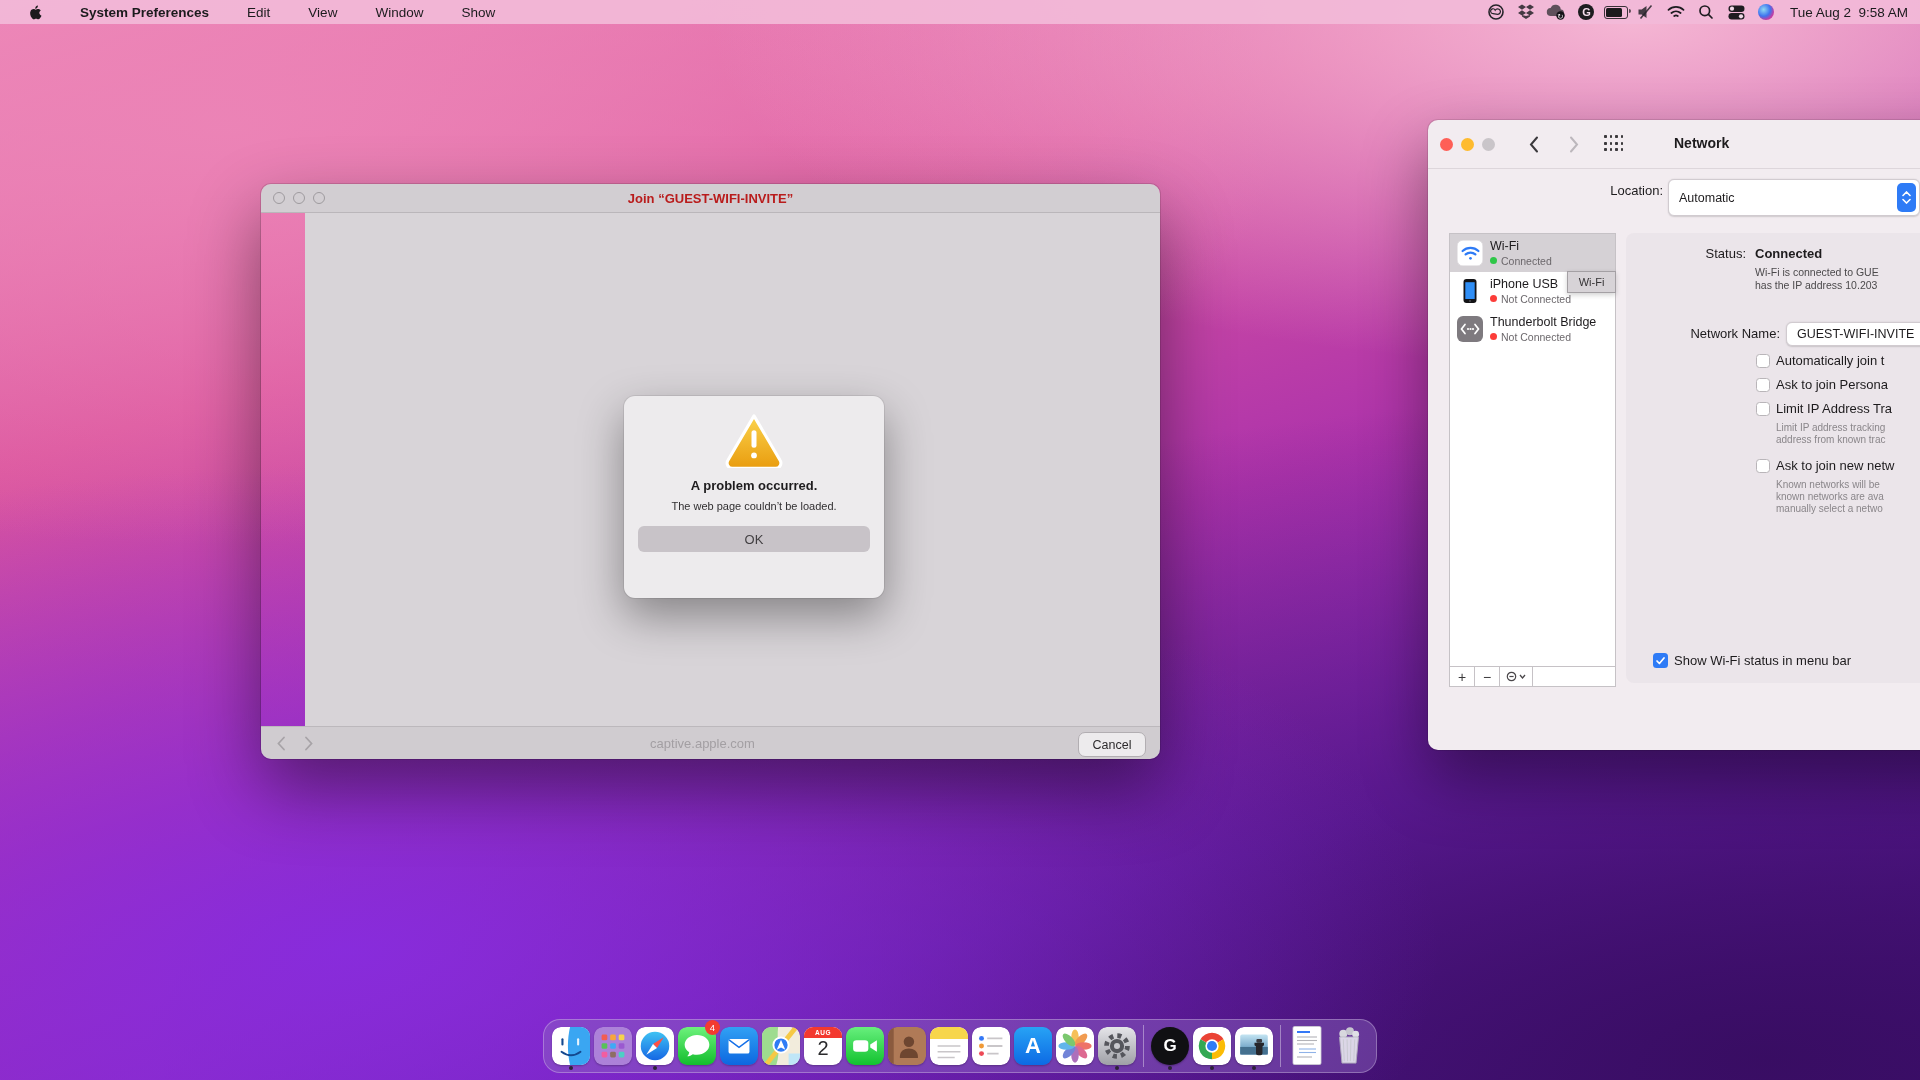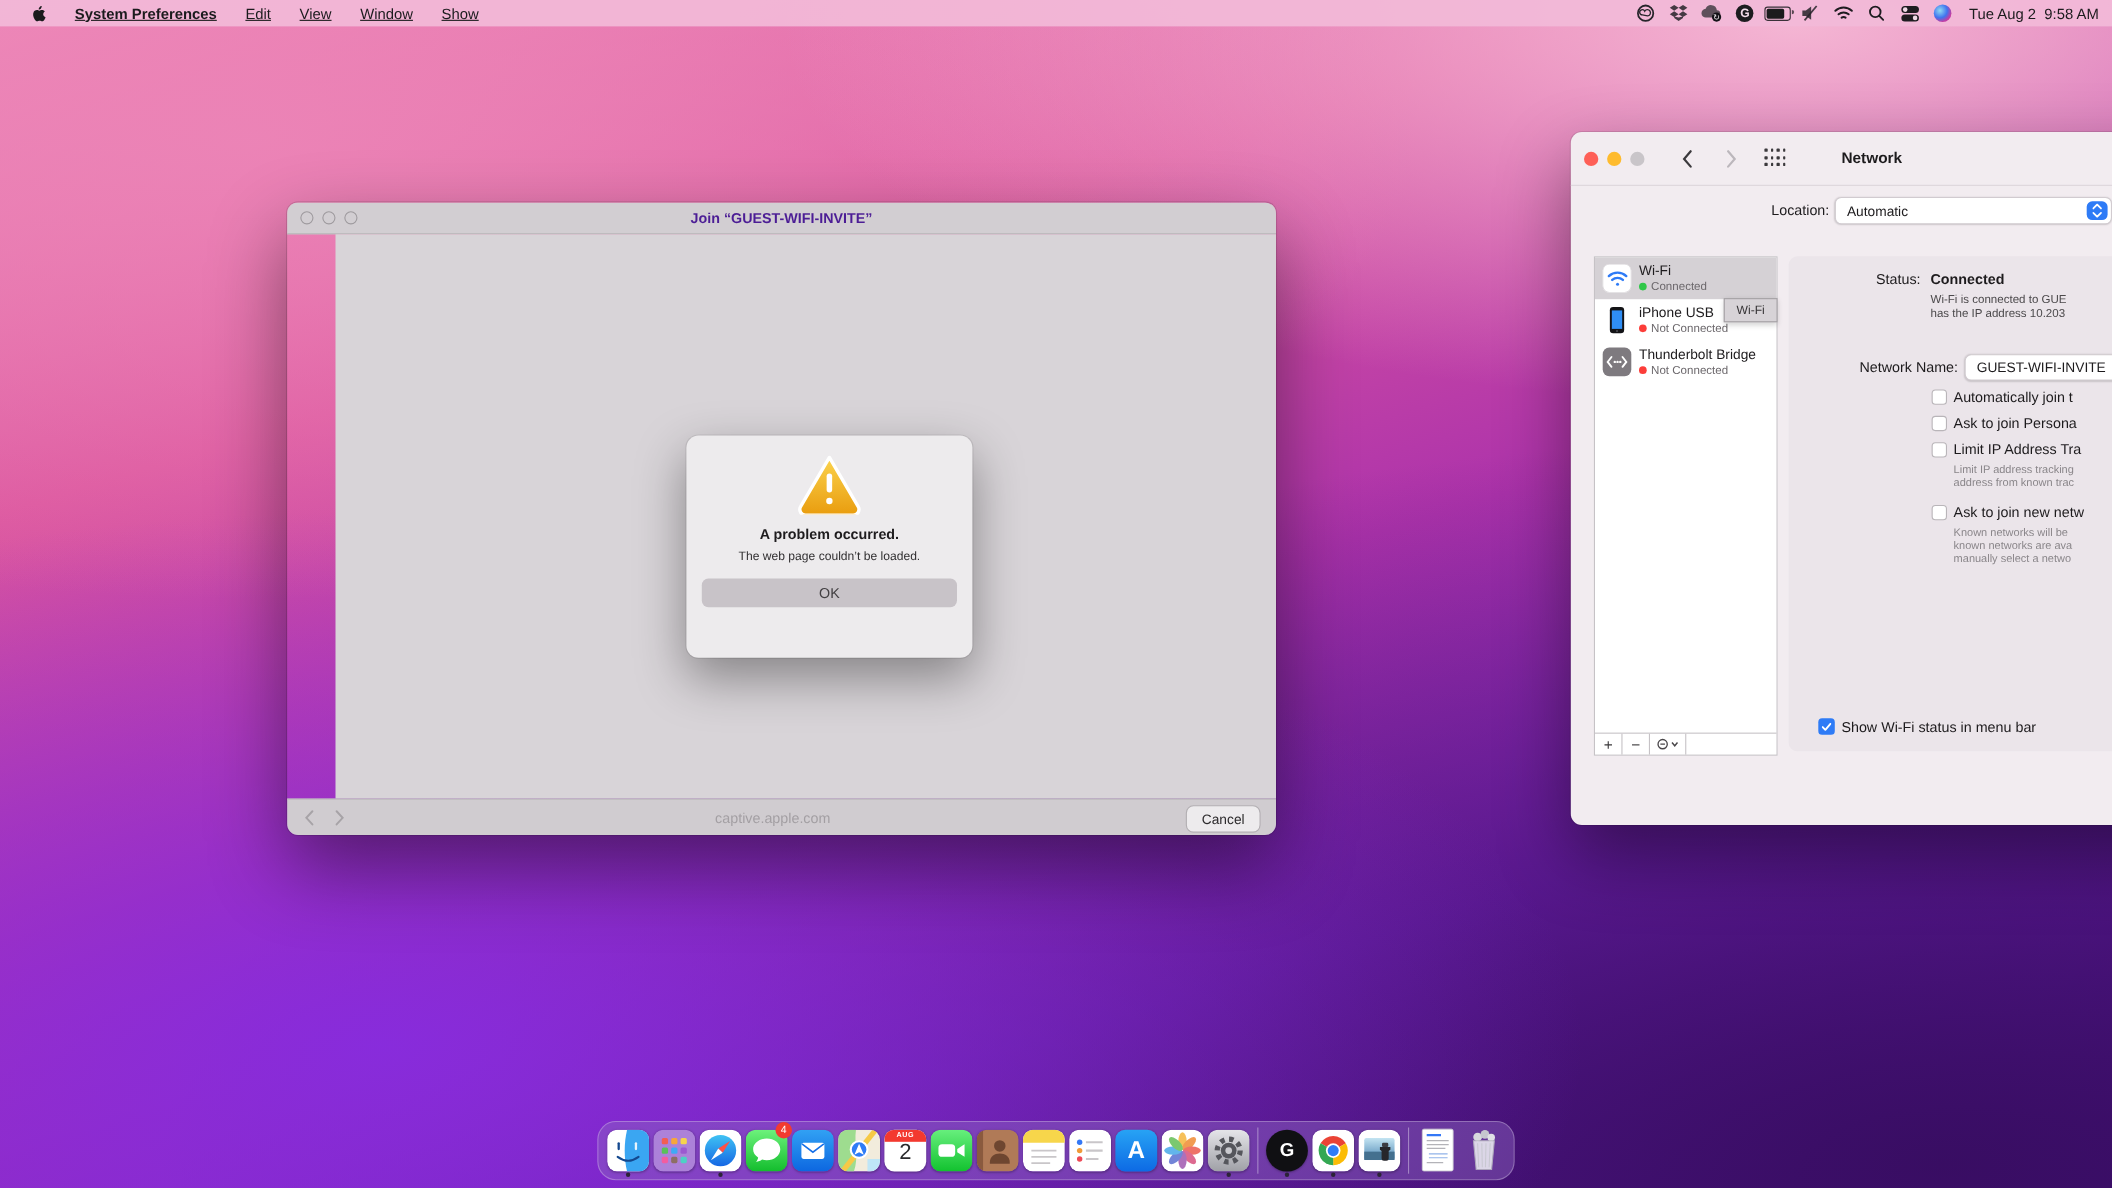--- a/index.html
+++ b/index.html
@@ -9,39 +9,39 @@
     background:
       radial-gradient(120% 80% at 85% 2%, rgba(246,187,214,.95) 0%, rgba(246,187,214,0) 40%),
       radial-gradient(100% 70% at 12% 12%, rgba(236,133,183,.9) 0%, rgba(236,133,183,0) 55%),
       radial-gradient(95% 75% at 18% 88%, rgba(136,44,222,.95) 0%, rgba(136,44,222,0) 60%),
       radial-gradient(130% 95% at 92% 98%, rgba(56,13,98,.98) 0%, rgba(56,13,98,0) 65%),
       linear-gradient(163deg, #ee8ab9 0%, #dc569f 28%, #ad33ab 52%, #7e25c2 74%, #491286 100%);
   }
   
   .menubar{position:absolute;top:0;left:0;width:1920px;height:24px;background:rgba(242,186,216,.92);
     display:flex;align-items:center;color:#1b1b1d;font-size:13.5px;z-index:40;}
-  .menubar .left{display:flex;align-items:center;gap:0;padding-left:14px;text-decoration:underline;}
+  .menubar .left{display:flex;align-items:center;gap:12px;padding-left:14px;}
   .mitem{padding:0 13px;height:24px;display:flex;align-items:center;}
   .mname{font-weight:bold;padding:0 13px;}
   .menubar .right{margin-left:auto;display:flex;align-items:center;gap:5px;padding-right:12px;}
   .sicon{width:25px;height:24px;display:flex;align-items:center;justify-content:center;}
   .clock{padding-left:6px;white-space:pre;font-size:13.5px;}
   .battery{width:22px;height:11px;border:1.5px solid rgba(25,25,28,.85);border-radius:3px;position:relative;}
   .battery::before{content:"";position:absolute;left:1px;top:1px;bottom:1px;width:70%;background:#1b1b1d;border-radius:1.5px;}
   .battery::after{content:"";position:absolute;right:-4px;top:2.5px;width:2.5px;height:4px;background:rgba(25,25,28,.7);border-radius:0 2px 2px 0;}
   .siri{width:16px;height:16px;border-radius:50%;background:radial-gradient(circle at 35% 35%, #8fd9f2, #3f74ef 45%, #c73ba0 72%, #7b2cd8);}
   .gcirc{width:16px;height:16px;border-radius:50%;background:#1c1c1f;color:#f2dcea;font-size:11px;font-weight:bold;display:flex;align-items:center;justify-content:center;}
   
   .cwin{position:absolute;left:261px;top:184px;width:899px;height:575px;border-radius:10px;overflow:hidden;
     box-shadow:0 30px 70px rgba(0,0,0,.45), 0 0 0 1px rgba(0,0,0,.12);z-index:10;}
   .cwin .titlebar{height:28px;background:#d2ced2;border-bottom:1px solid #bab6ba;display:flex;align-items:center;position:relative;}
   .tl-group{display:flex;gap:8px;padding-left:12px;}
   .tl{width:12px;height:12px;border-radius:50%;}
   .tl.hollow{background:transparent;border:1.5px solid #9e9a9e;box-sizing:border-box;}
-  .cwin .wtitle{position:absolute;left:0;right:0;text-align:center;font-size:13px;font-weight:bold;color:#4c1d95;}
+  .cwin .wtitle{position:absolute;left:0;right:0;text-align:center;font-size:13px;font-weight:bold;color:#b91c1c;}
   .cwin .content{height:513px;background:#d8d4d8;position:relative;margin-left:44px;}
   .cwin .bottombar{height:33px;background:#d0ccd0;border-top:1px solid #bcb8bc;display:flex;align-items:center;position:relative;}
   .navchev{display:flex;gap:18px;padding-left:16px;color:#a7a3a7;font-size:17px;}
   .cwin .url{position:absolute;left:0;right:16px;text-align:center;color:#a39fa3;font-size:13px;}
   .cancel-btn{position:absolute;right:14px;top:5px;width:66px;height:23px;background:#edebed;border:1px solid #b2aeb2;
     border-radius:7px;font-size:12.5px;color:#2d2b2d;display:flex;align-items:center;justify-content:center;}
   
   .dialog{position:absolute;left:319px;top:183px;width:260px;height:202px;background:#edebed;border-radius:11px;
     box-shadow:0 18px 45px rgba(0,0,0,.38), 0 0 0 1px rgba(0,0,0,.08);display:flex;flex-direction:column;align-items:center;}
   .dialog .warn{margin-top:16px;}
@@ -55,21 +55,21 @@
   .nwin .titlebar{height:48px;border-bottom:1px solid #ddd6db;position:relative;display:flex;align-items:center;}
   .nwin .tl{box-sizing:border-box;width:13px;height:13px;}
   .tl.red{background:#fe5f57;} .tl.yellow{background:#febb2e;} .tl.gray{background:#c9c5c9;}
   .nav-btn{position:absolute;top:14px;width:20px;height:20px;display:flex;align-items:center;justify-content:center;}
   .grid-icon{position:absolute;left:176px;top:15px;width:20px;height:18px;display:grid;grid-template-columns:repeat(4,1fr);gap:2.2px;}
   .grid-icon i{width:2.8px;height:2.8px;background:#3b393c;border-radius:.8px;}
   .nwin .ntitle{position:absolute;left:206px;top:15px;font-size:14px;font-weight:bold;color:#1d1b1d;padding-left:40px;}
   .loc-label{position:absolute;left:0;top:63px;width:235px;text-align:right;font-size:13px;color:#1d1b1d;}
   .dropdown{position:absolute;background:#fff;border:1px solid #d1cbd0;border-radius:6px;box-shadow:0 .5px 1.5px rgba(0,0,0,.15);
     font-size:12.5px;color:#1d1b1d;display:flex;align-items:center;padding-left:10px;box-sizing:border-box;}
-  .loc-dd{left:240px;top:59px;width:252px;height:25px;}
+  .loc-dd{left:240px;top:59px;width:252px;height:37px;}
   .stepper{position:absolute;right:3px;top:3px;bottom:3px;width:19px;background:#2e7bf6;border-radius:5px;
     display:flex;flex-direction:column;align-items:center;justify-content:center;gap:1px;}
   
   .sidebar{position:absolute;left:21px;top:113px;width:167px;height:454px;background:#fff;border:1px solid #c6c2c6;box-sizing:border-box;}
   .srow{height:38px;display:flex;align-items:center;position:relative;}
   .srow.selected{background:#d5d1d5;}
   .sicon-tile{width:26px;height:26px;border-radius:6px;margin-left:7px;flex:0 0 auto;display:flex;align-items:center;justify-content:center;}
   .stext{margin-left:7px;line-height:1;}
   .sname{font-size:12.5px;color:#1d1b1d;}
   .sstatus{display:flex;align-items:center;gap:4px;margin-top:3px;}

